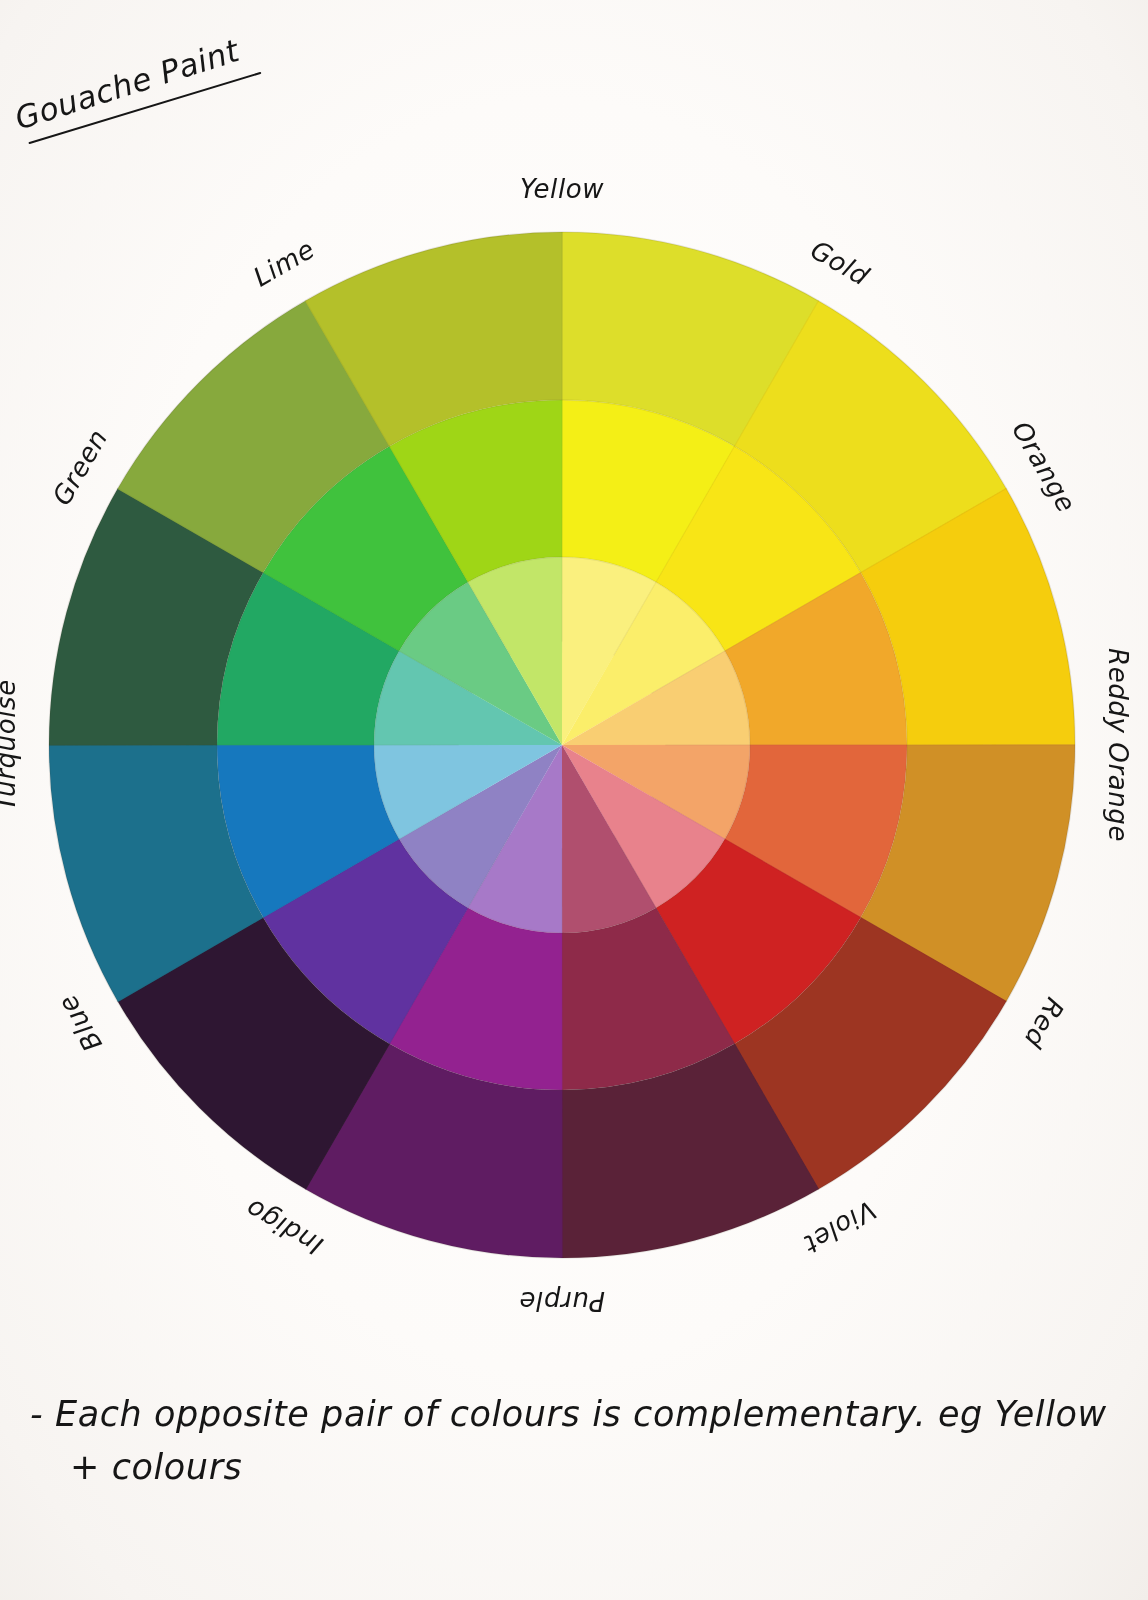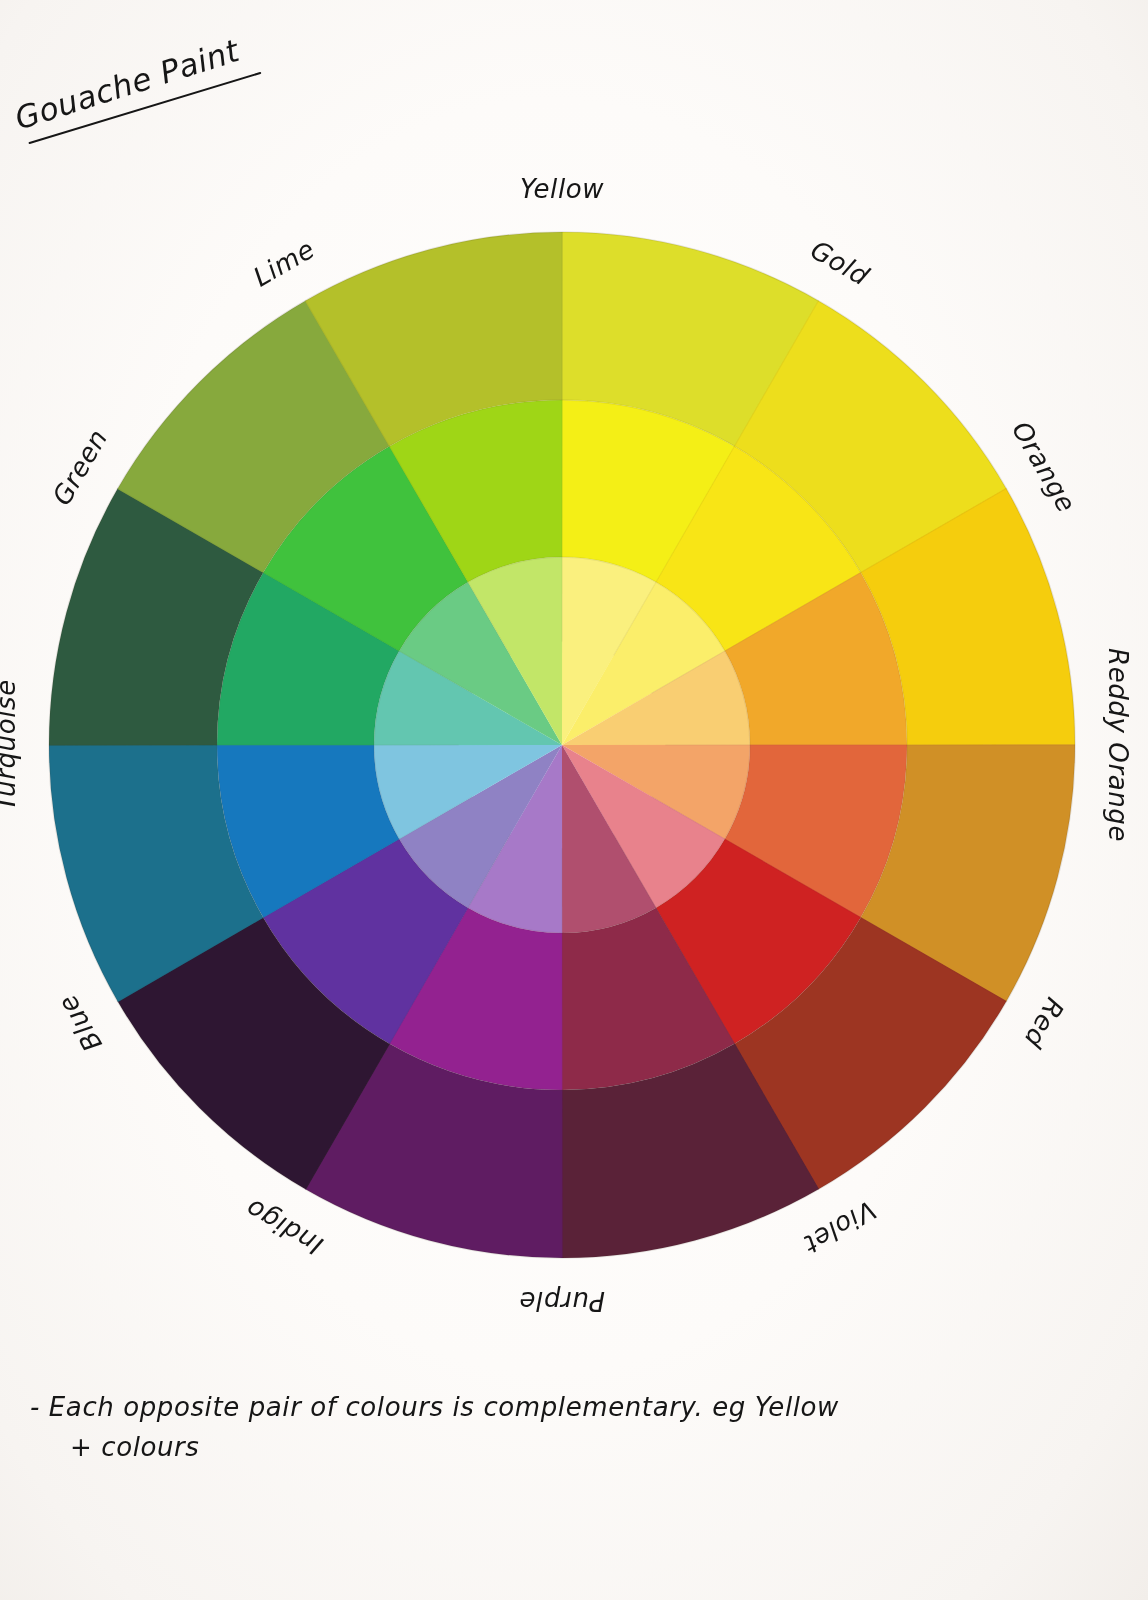--- a/index.html
+++ b/index.html
@@ -85,21 +85,21 @@
   }
 
   
   #caption {
     position: absolute;
     left: 30px;
     top: 1388px;
     width: 1080px;
   }
   .caption-line {
-    font-size: 26px;
+    font-size: 35px;
     line-height: 1.52;
     display: block;
   }
   #caption-line-2 {
     margin-left: 40px;
   }
 </style>
 </head>
 <body>
 

